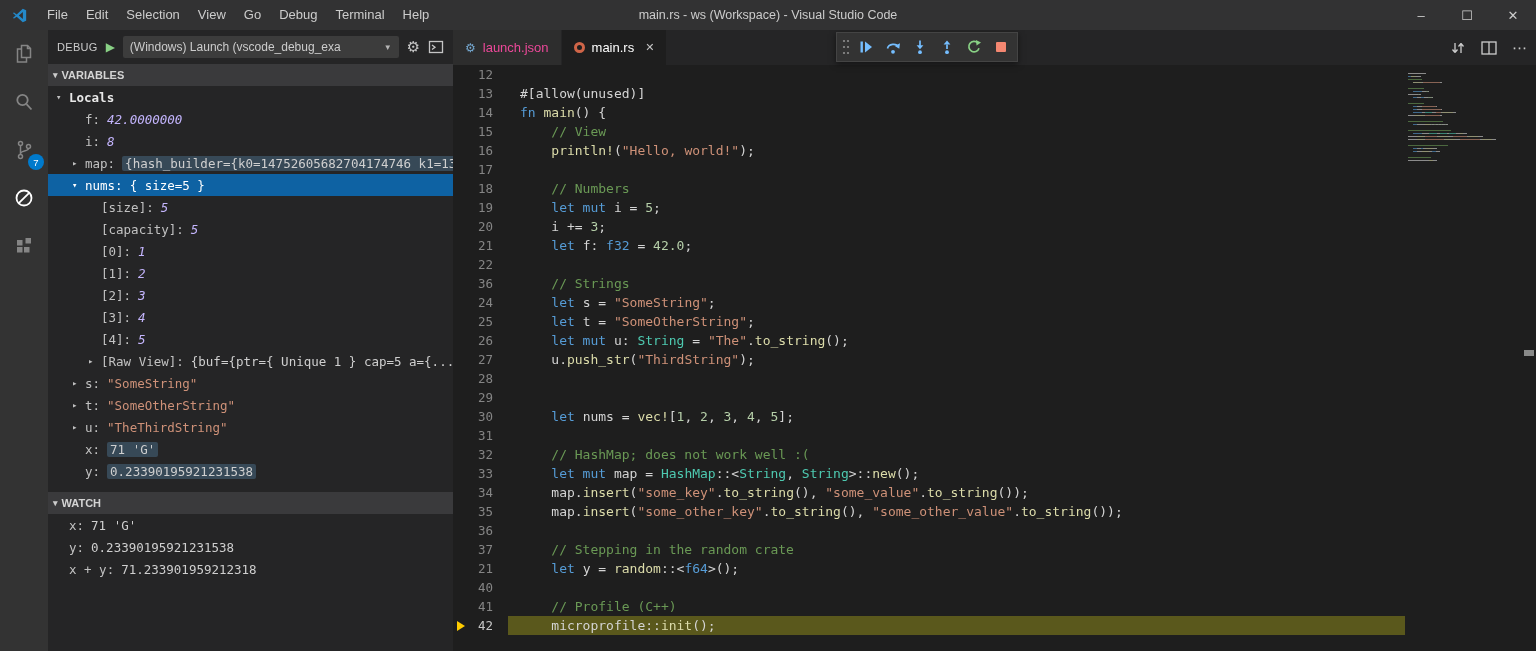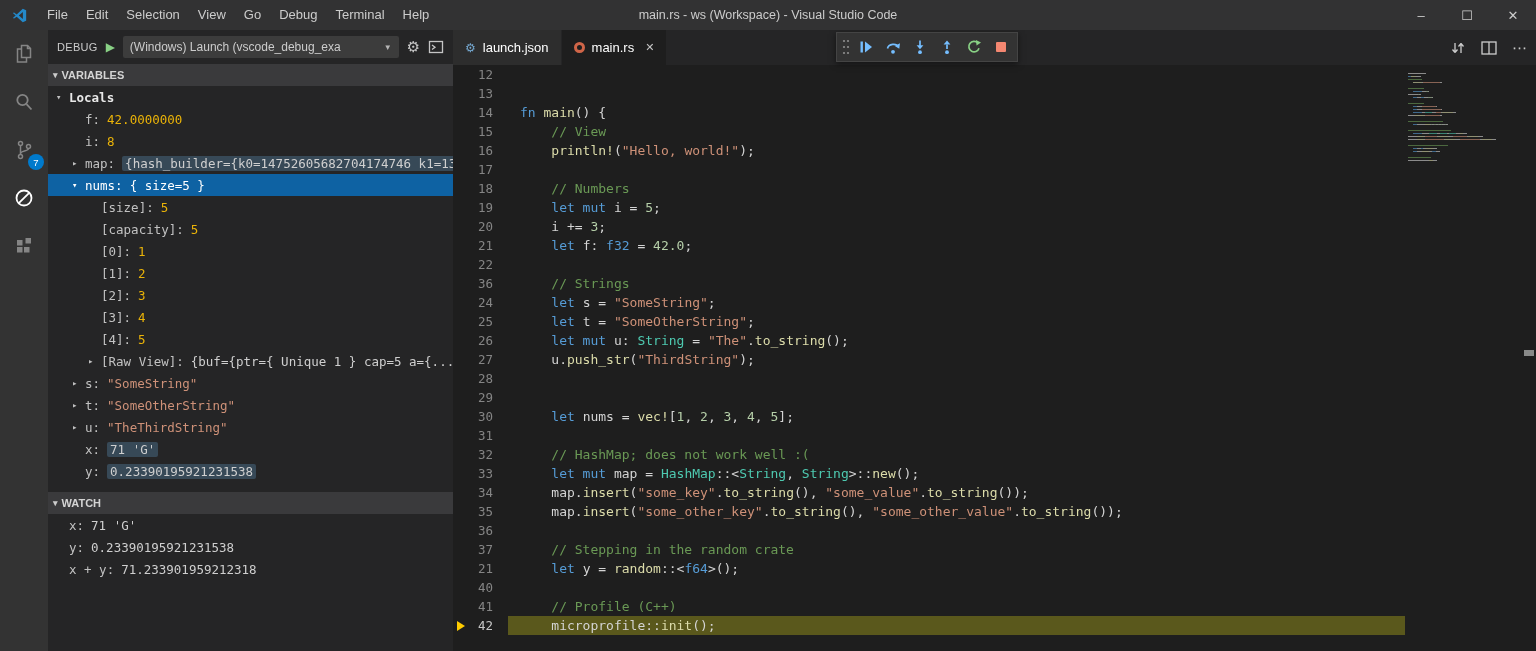--- a/index.html
+++ b/index.html
@@ -44,30 +44,30 @@
   .section-twisty { font-size:9px; color:#cccccc; }
   .watch-section { margin-top:10px; }
 
   .var-list { font-family:"DejaVu Sans Mono", monospace; font-size:12.5px; }
   .var-row { height:22px; display:flex; align-items:center; white-space:nowrap; overflow:hidden; cursor:pointer; }
   .twisty { width:13px; flex:none; font-size:9px; color:#c0c0c0; text-align:left; }
   .var-name { color:#c2c2c2; margin-right:7px; flex:none; }
   .var-name.bold { font-weight:bold; color:#e8e8e8; }
   .var-value { color:#cfcfcf; }
   .v-string { color:#ce9178; }
-  .v-number { color:#eab308; }
+  .v-number { color:#c4b5fd;font-style:italic; }
   .boxed { background:rgba(90,140,180,.35); padding:0 3px; border-radius:2px; }
   .var-row.selected { background:#0e62a3; }
   .var-row.selected .var-name, .var-row.selected .var-value, .var-row.selected .twisty { color:#ffffff; }
 
   
   .editor-root { position:absolute; top:30px; left:453px; right:0; bottom:0; background:#1e1e1e; }
   .tabbar { position:relative; height:35px; background:#252526; display:flex; }
   .tab { height:35px; display:flex; align-items:center; gap:7px; padding:0 12px; font-size:13px;
-         background:#2d2d2d; color:#ffffff; cursor:pointer; border-right:1px solid #252526; }
+         background:#2d2d2d; color:#ec4899; cursor:pointer; border-right:1px solid #252526; }
   .tab.active { background:#1e1e1e; color:#ffffff; }
   .tab-close { font-size:11px; color:#c5c5c5; margin-left:4px; }
   .json-icon::before { content:"⚙"; color:#75a8d0; font-size:12px; }
   .rust-icon { width:11px; height:11px; border:3px solid #cf6548; border-radius:50%; display:inline-block; }
   .editor-actions { position:absolute; right:8px; top:0; height:35px; display:flex; align-items:center;
                     gap:15px; color:#cccccc; z-index:5; }
   .ea-ellipsis { font-size:15px; letter-spacing:1px; cursor:pointer; }
 
   
   .debug-toolbar { position:absolute; left:383px; top:2px; height:30px; background:#333333;
@@ -398,21 +398,21 @@
           <svg width="16" height="16" viewBox="0 0 16 16">
               <rect x="3" y="3" width="10" height="10" rx="1" fill="#f48771"></rect>
             </svg>
         </button>
       </div>
     </div>
 
     <div class="code">
       <div>
           <div class="code-line"><span class="gutter"><span class="line-number">12</span></span><span class="line-text"></span></div>
-          <div class="code-line"><span class="gutter"><span class="line-number">13</span></span></div>
+          <div class="code-line"><span class="gutter"><span class="line-number">13</span></span><span class="line-text"><span class="token-p">#[allow(unused)]</span></span></div>
           <div class="code-line"><span class="gutter"><span class="line-number">14</span></span><span class="line-text"><span class="token-k">fn </span><span class="token-f">main</span><span class="token-p">() {</span></span></div>
           <div class="code-line"><span class="gutter"><span class="line-number">15</span></span><span class="line-text"><span class="token-c">    // View</span></span></div>
           <div class="code-line"><span class="gutter"><span class="line-number">16</span></span><span class="line-text"><span class="token-p">    </span><span class="token-f">println!</span><span class="token-p">(</span><span class="token-s">"Hello, world!"</span><span class="token-p">);</span></span></div>
           <div class="code-line"><span class="gutter"><span class="line-number">17</span></span><span class="line-text"></span></div>
           <div class="code-line"><span class="gutter"><span class="line-number">18</span></span><span class="line-text"><span class="token-c">    // Numbers</span></span></div>
           <div class="code-line"><span class="gutter"><span class="line-number">19</span></span><span class="line-text"><span class="token-p">    </span><span class="token-k">let mut </span><span class="token-p">i = </span><span class="token-n">5</span><span class="token-p">;</span></span></div>
           <div class="code-line"><span class="gutter"><span class="line-number">20</span></span><span class="line-text"><span class="token-p">    i += </span><span class="token-n">3</span><span class="token-p">;</span></span></div>
           <div class="code-line"><span class="gutter"><span class="line-number">21</span></span><span class="line-text"><span class="token-p">    </span><span class="token-k">let </span><span class="token-p">f: </span><span class="token-k">f32</span><span class="token-p"> = </span><span class="token-n">42.0</span><span class="token-p">;</span></span></div>
           <div class="code-line"><span class="gutter"><span class="line-number">22</span></span><span class="line-text"></span></div>
           <div class="code-line"><span class="gutter"><span class="line-number">36</span></span><span class="line-text"><span class="token-c">    // Strings</span></span></div>

